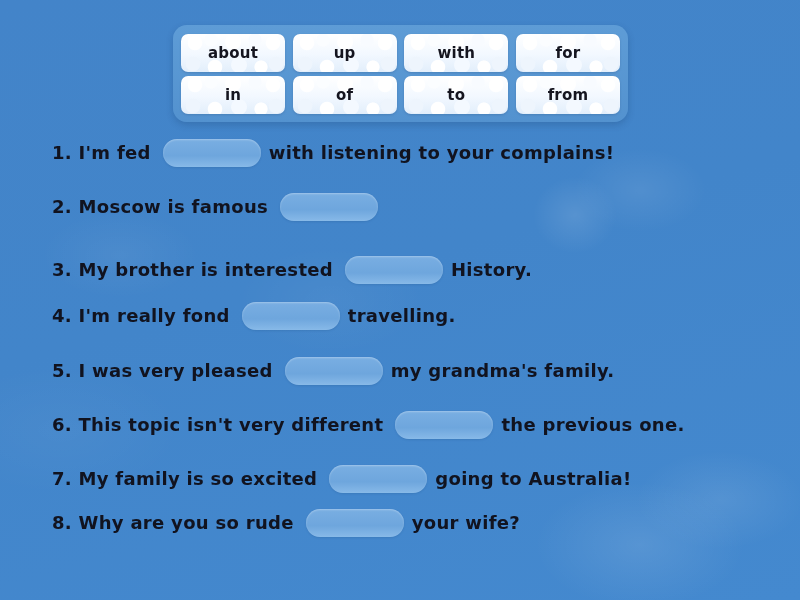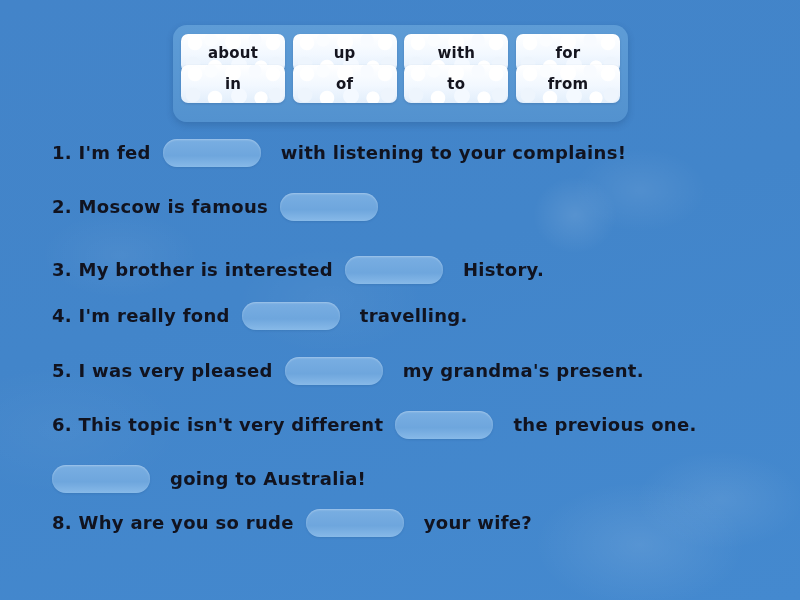--- a/index.html
+++ b/index.html
@@ -47,21 +47,21 @@
   }
   .tile-row {
     position: absolute;
     left: 8px;
     width: 439px;
     height: 24px;
     display: flex;
     justify-content: space-between;
   }
   .tile-row.row-1 { top: 9px; }
-  .tile-row.row-2 { top: 40px; }
+  .tile-row.row-2 { top: 51px; }
 
   .word-tile {
     position: relative;
     width: 104px;
     height: 38px;
     border-radius: 7px;
     background:
       radial-gradient(circle 11px at 14px 9px,  #ffffff 62%, rgba(255,255,255,0) 70%),
       radial-gradient(circle 10px at 30px 6px,  #fbfdff 62%, rgba(255,255,255,0) 70%),
       radial-gradient(circle 12px at 52px 8px,  #ffffff 62%, rgba(255,255,255,0) 70%),
@@ -105,21 +105,21 @@
     white-space: nowrap;
   }
   .sentence-text {
     font-size: 18px;
     font-weight: bold;
     color: #11131f;
     letter-spacing: 0.3px;
     line-height: 1;
   }
   .sentence-text.pre  { margin-right: 12px; text-align: right; }
-  .sentence-text.post { margin-left: 20px; }
+  .sentence-text.post { margin-left: 8px; }
 
   .drop-zone {
     width: 98px;
     height: 28px;
     border-radius: 14px;
     background: linear-gradient(180deg, #79aee2 0%, #6ea6dd 60%, #87b9e8 100%);
     box-shadow: inset 0 1px 2px rgba(255,255,255,0.30),
                 0 1px 2px rgba(30,70,120,0.18);
     flex: 0 0 auto;
   }
@@ -181,30 +181,31 @@
 
   <div class="sentence-row" style="top:169px">
     <span class="sentence-text pre">4. I'm really fond</span>
     <span class="drop-zone" style="width: 98px;"></span>
     <span class="sentence-text post">travelling.</span>
   </div>
 
   <div class="sentence-row" style="top:224px">
     <span class="sentence-text pre">5. I was very pleased</span>
     <span class="drop-zone" style="width: 98px;"></span>
-    <span class="sentence-text post">my grandma's present.</span>
+    <span class="sentence-text post">my grandma's family.</span>
   </div>
 
   <div class="sentence-row" style="top:278px">
     <span class="sentence-text pre">6. This topic isn't very different</span>
     <span class="drop-zone" style="width: 98px;"></span>
     <span class="sentence-text post">the previous one.</span>
   </div>
 
   <div class="sentence-row" style="top:332px">
+    <span class="sentence-text pre">7. My family is so excited</span>
     <span class="drop-zone" style="width: 98px;"></span>
     <span class="sentence-text post">going to Australia!</span>
   </div>
 
   <div class="sentence-row" style="top:376px">
     <span class="sentence-text pre">8. Why are you so rude</span>
     <span class="drop-zone" style="width: 98px;"></span>
     <span class="sentence-text post">your wife?</span>
   </div>
 

